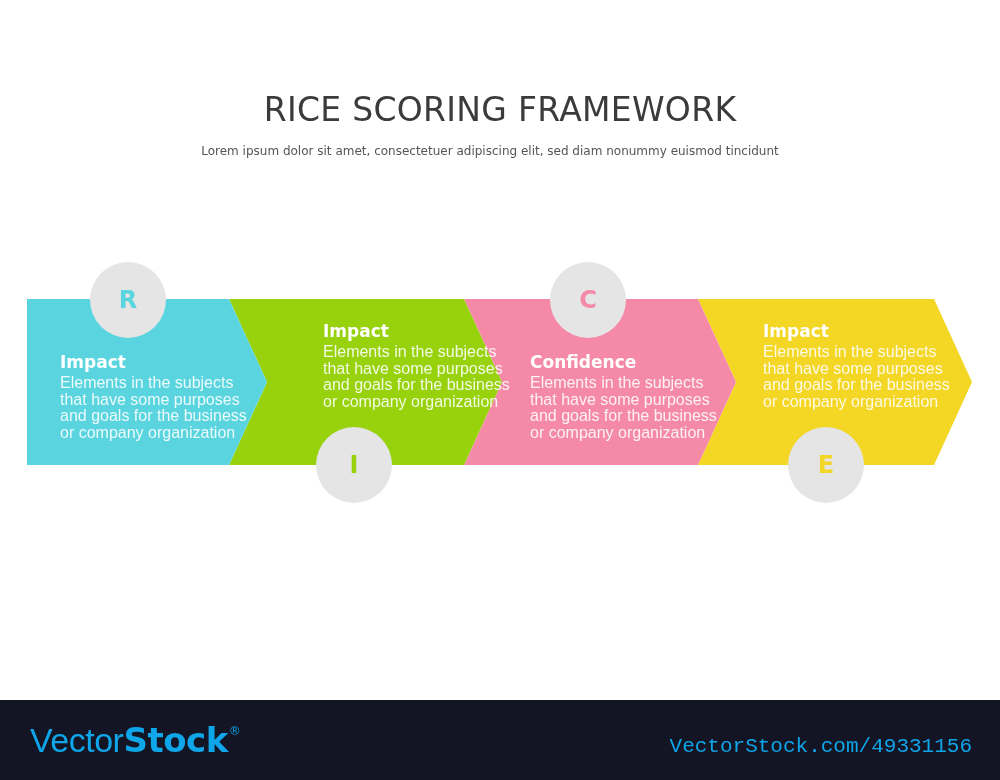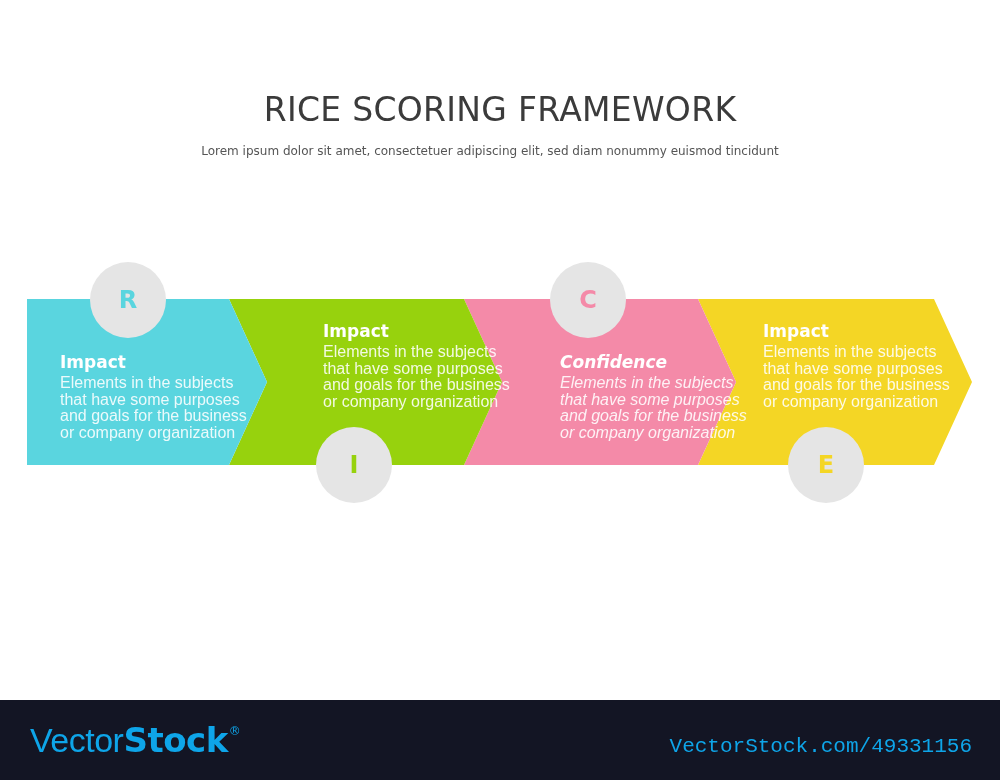--- a/index.html
+++ b/index.html
@@ -99,21 +99,21 @@
       <span>Elements in the subjects</span>
       <span>that have some purposes</span>
       <span>and goals for the  business</span>
       <span>or company organization</span>
     </span>
   </div>
 
   <div class="circle" style="left:550px; top:262px; color:#f48aa8;">
     <span>C</span>
   </div>
-  <div class="step-text" style="left:560px; top:351px;font-style:italic;">
+  <div class="step-text" style="left:530px; top:351px;">
     <span class="step-title">Confidence</span>
     <span class="step-desc">
       <span>Elements in the subjects</span>
       <span>that have some purposes</span>
       <span>and goals for the  business</span>
       <span>or company organization</span>
     </span>
   </div>
 
   <div class="circle" style="left:788px; top:427px; color:#f4d625;">

